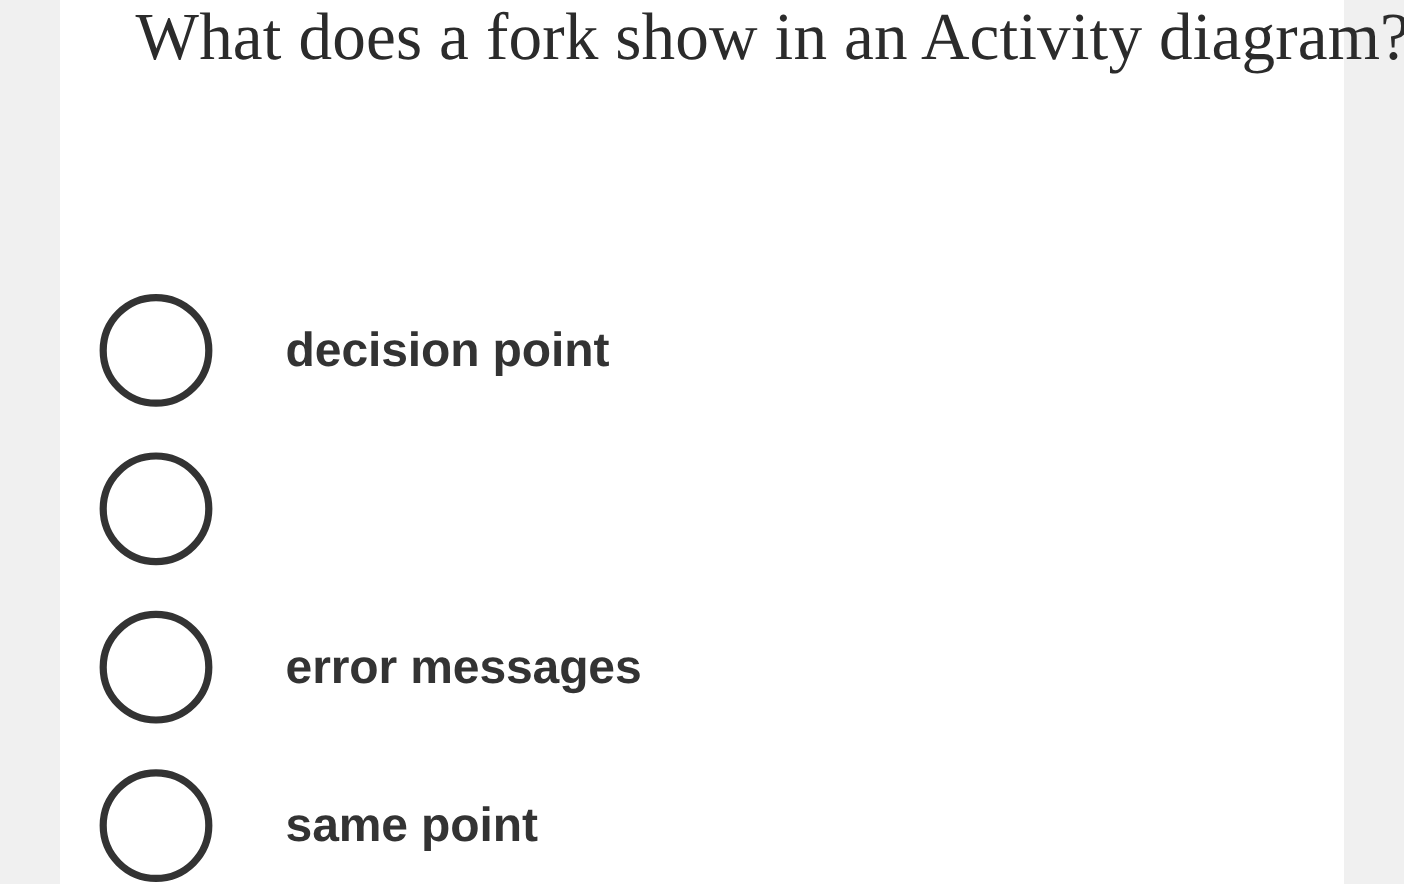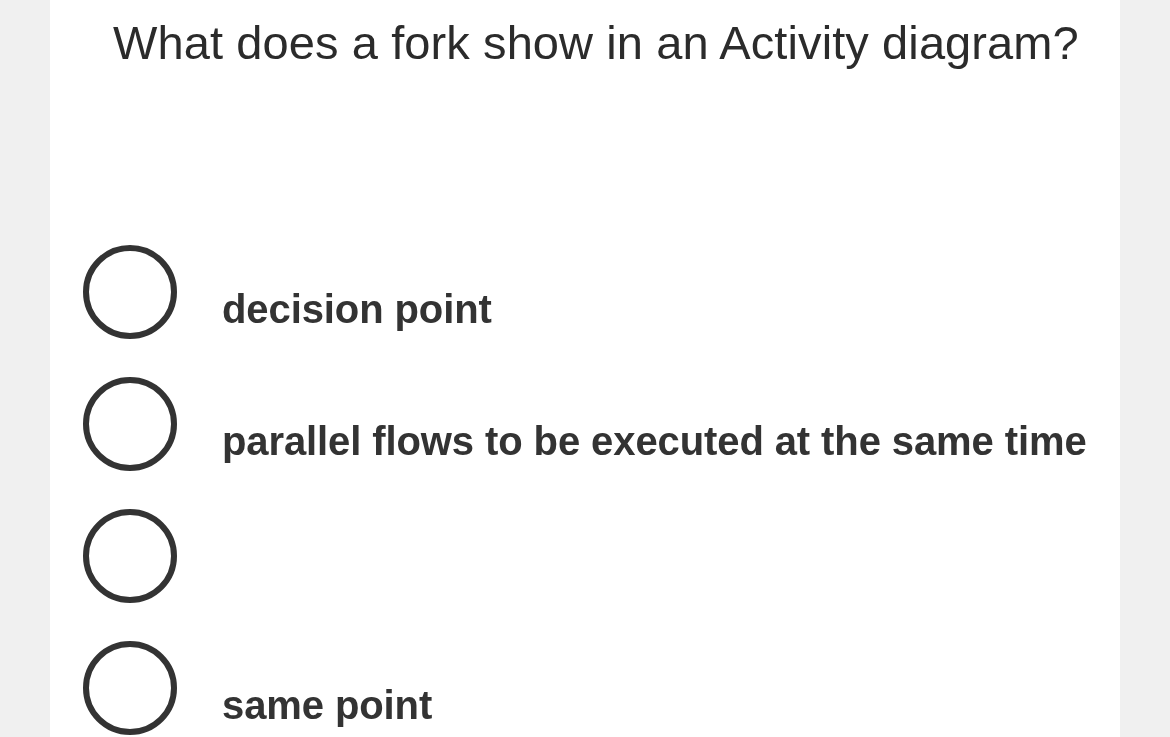--- a/index.html
+++ b/index.html
@@ -34,28 +34,27 @@
     background: #ffffff;
     box-sizing: border-box;
   }
 
   
   #question-text {
     position: absolute;
     left: 63px;
     top: 40px;
     width: 960px;
-    font-family: Liberation Sans, sans-serif;
-    font-size: 47px;
+    font-family: Liberation Serif, serif;
+    font-size: 56px;
     font-weight: 400;
     line-height: 1.12;
     color: #2b2b2b;
     letter-spacing: 0.1px;
     white-space: nowrap;
-    margin-top: 17px;
   }
 
   
   #options-list {
     position: absolute;
     left: 0;
     top: 266px;
     width: 100%;
   }
 
@@ -76,56 +75,55 @@
     height: 94px;
     box-sizing: border-box;
     border: 6px solid #333333;
     border-radius: 50%;
     background: #ffffff;
     flex: 0 0 auto;
   }
 
   .option-label {
     position: absolute;
-    left: 172px;
+    left: 188px;
     top: 50%;
     transform: translateY(-50%);
     font-family: "Liberation Sans", sans-serif;
     font-size: 40px;
     font-weight: 700;
     color: #333333;
     letter-spacing: -0.1px;
     line-height: 1.1;
     white-space: nowrap;
-    margin-top: 17px;
   }
 </style>
 </head>
 <body>
 
 <div id="quiz-page">
 
   <div id="question-card">
 
     <div id="question-text">What does a fork show in an Activity diagram?</div>
 
     <div id="options-list">
 
       <div class="option-row">
         <span class="option-radio"></span>
         <span class="option-label">decision point</span>
       </div>
 
       <div class="option-row">
         <span class="option-radio"></span>
-        <span class="option-label">parallel flows to be executed at the same time</span>
       </div>
 
       <div class="option-row">
         <span class="option-radio"></span>
+        <span class="option-label">error messages</span>
       </div>
 
       <div class="option-row">
         <span class="option-radio"></span>
         <span class="option-label">same point</span>
       </div>
 
     </div>
   </div>
 </div>

